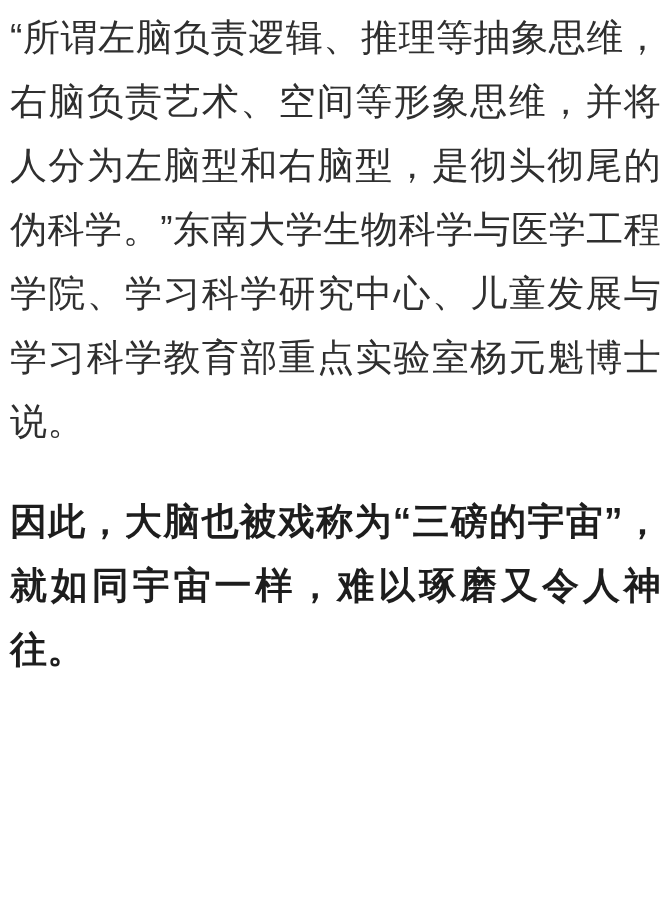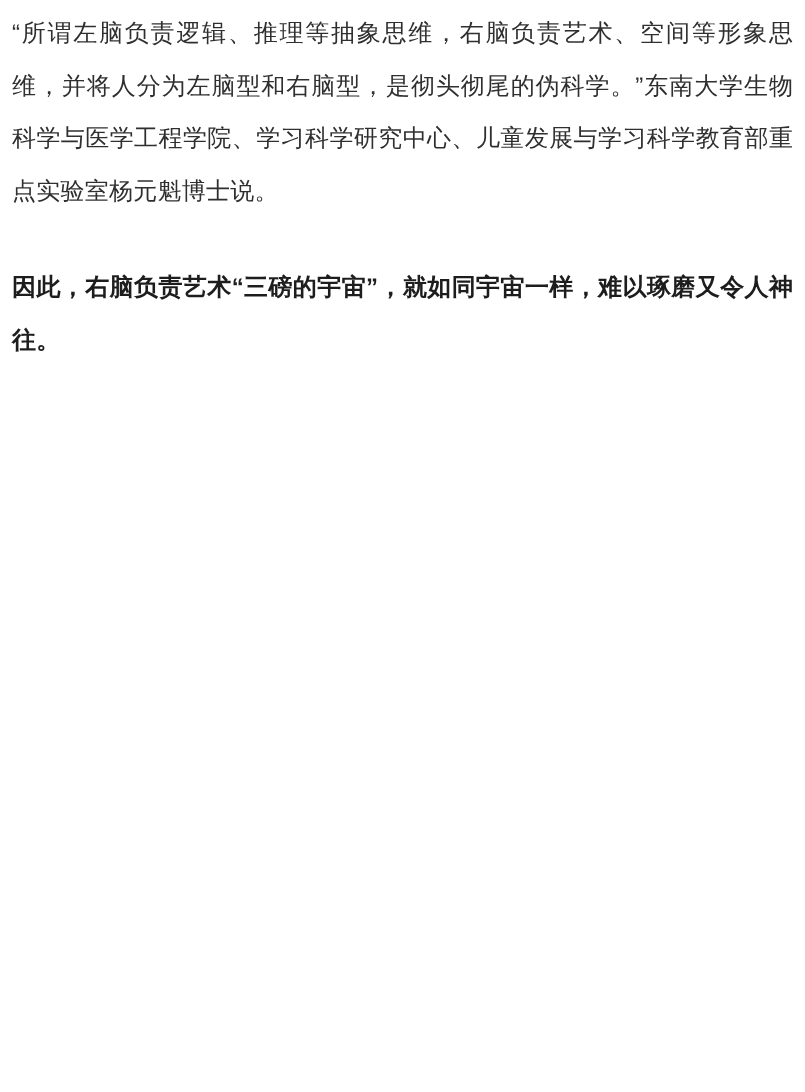--- a/index.html
+++ b/index.html
@@ -13,36 +13,36 @@
     font-family: "Liberation Sans", sans-serif;
     color: #2b2b2b;
     overflow: hidden;
   }
   .article {
     box-sizing: border-box;
     width: 671px;
     padding: 6px 10px 0 10px;
   }
   .para {
-    font-size: 20px;
-    line-height: 44px;
+    font-size: 37px;
+    line-height: 64px;
     letter-spacing: 0.2px;
     text-align: justify;
     text-justify: inter-ideograph;
     margin: 0 0 36px 0;
     color: #2f2f2f;
     word-break: break-all;
   }
   .para.bold {
     font-weight: bold;
     color: #1d1d1d;
   }
   .para.last {
     margin-bottom: 0;
   }
 </style>
 </head>
 <body>
 
 <div class="article">
   <p class="para">“所谓左脑负责逻辑、推理等抽象思维，右脑负责艺术、空间等形象思维，并将人分为左脑型和右脑型，是彻头彻尾的伪科学。”东南大学生物科学与医学工程学院、学习科学研究中心、儿童发展与学习科学教育部重点实验室杨元魁博士说。</p>
-  <p class="para bold">因此，右脑负责艺术“三磅的宇宙”，就如同宇宙一样，难以琢磨又令人神往。</p>
+  <p class="para bold">因此，大脑也被戏称为“三磅的宇宙”，就如同宇宙一样，难以琢磨又令人神往。</p>
 </div>
 
 </body></html>

